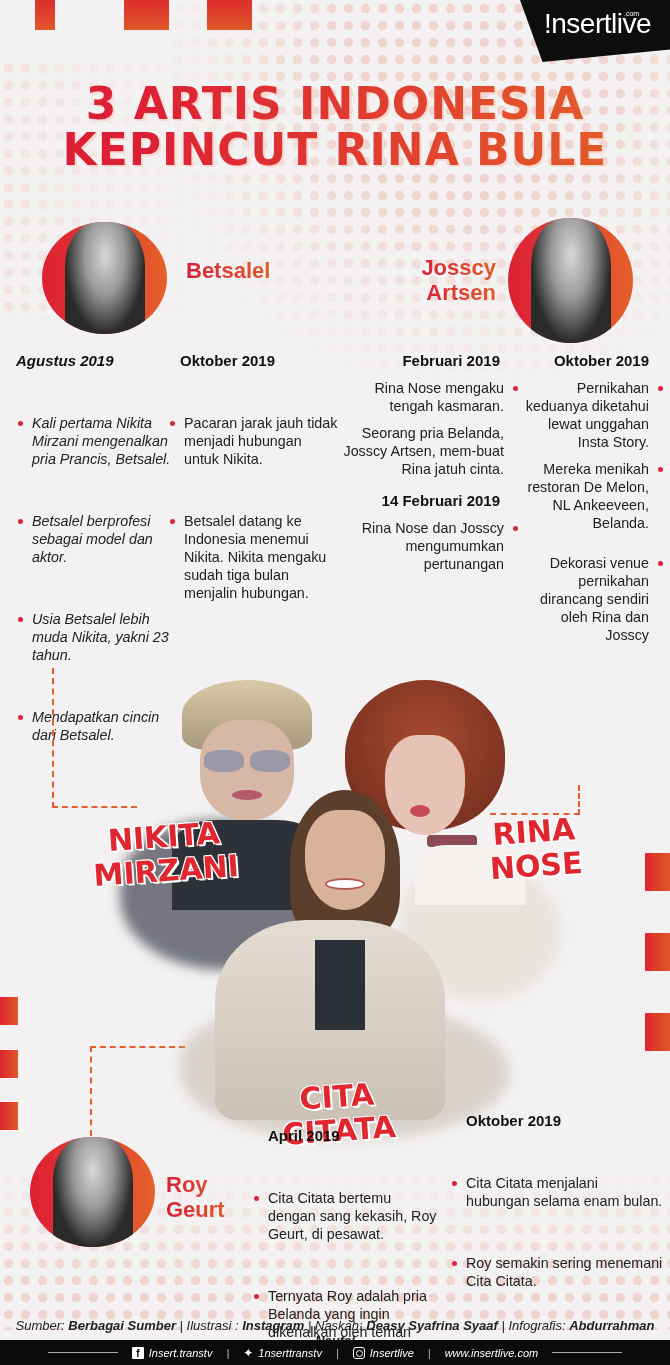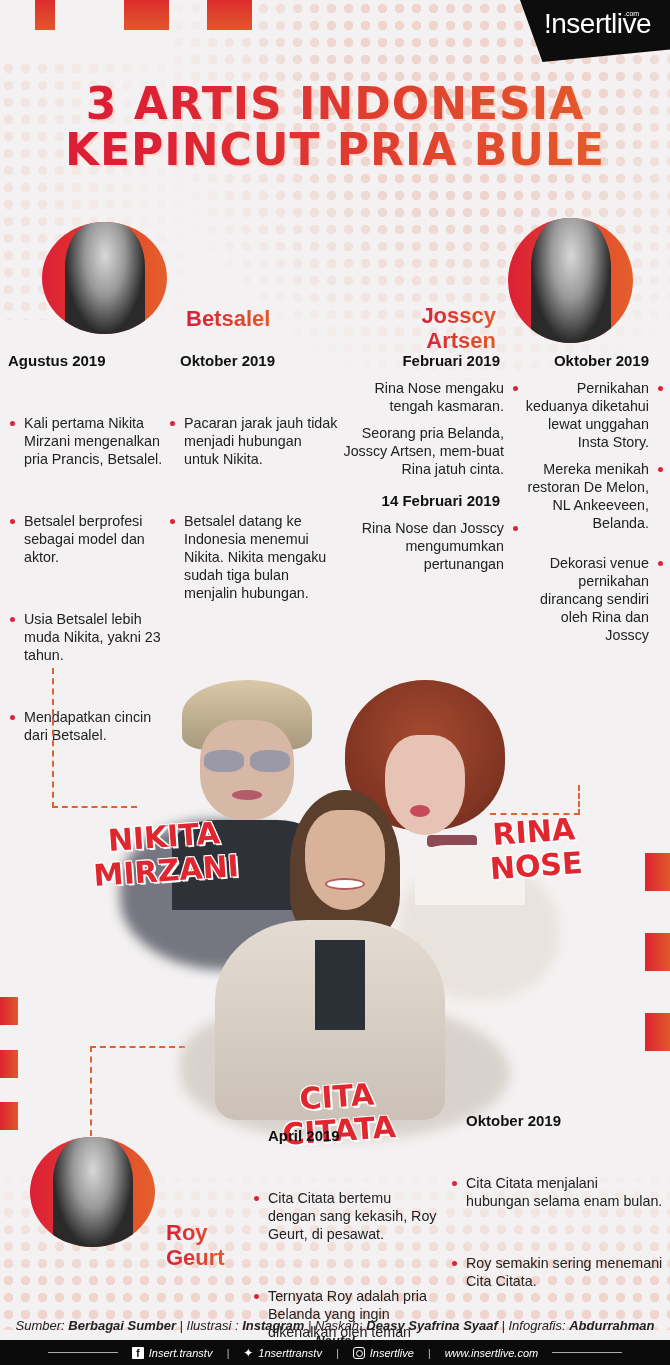--- a/index.html
+++ b/index.html
@@ -61,21 +61,21 @@
   .avatar .photo {
     position: absolute; left: 18%; top: 0; width: 64%; height: 100%;
     background: radial-gradient(ellipse at 50% 30%, #d8d8d8 0%, #999 35%, #2a2a2a 70%);
     border-radius: 40% 40% 0 0;
   }
 
   .name {
     position: absolute; font-weight: bold; font-size: 22px; line-height: 1.15;
     color: #d9253a;
     background: linear-gradient(90deg, #d71f38, #e25a2b);
-    -webkit-background-clip: text; background-clip: text; margin-top: 48px; -webkit-text-fill-color: transparent;
+    -webkit-background-clip: text; background-clip: text; -webkit-text-fill-color: transparent;
   }
 
   .col { position: absolute; font-size: 14.3px; line-height: 18px; color: #222; }
   .col h3 { font-size: 15px; font-weight: bold; margin-bottom: 9px; color: #111; }
   .col ul { list-style: none; }
   .col li { position: relative; margin-bottom: 9px; }
   .col.left li { padding-left: 16px; margin-top: 44px; }
   .col.left li::before {
     content: ""; position: absolute; left: 2px; top: 7px;
     width: 5px; height: 5px; border-radius: 50%; background: #d9253a;
@@ -142,36 +142,36 @@
 <div class="sq h" style="left:0;top:997px;width:18px;height:28px"></div>
 <div class="sq h" style="left:0;top:1050px;width:18px;height:28px"></div>
 <div class="sq h" style="left:0;top:1102px;width:18px;height:28px"></div>
 
 <div class="logo">
   <span class="logo-text">!nsertlive</span>
   <span class="logo-com">.com</span>
 </div>
 
 <h1 class="title l1">3 ARTIS INDONESIA</h1>
-<h1 class="title l2">KEPINCUT PRIA BULE</h1>
+<h1 class="title l2">KEPINCUT RINA BULE</h1>
 
 <div class="avatar" style="left:42px;top:222px;width:125px;height:112px;border-radius:50%;">
   <div class="photo"></div>
 </div>
 <div class="name" style="left:186px;top:258px;">Betsalel</div>
 
 <div class="avatar" style="left:508px;top:218px;width:125px;height:125px;">
   <div class="photo"></div>
 </div>
 <div class="name" style="left:418px;top:255px;text-align:right;width:78px;">
   <div>Josscy</div>
   <div>Artsen</div>
 </div>
 
-<div class="col left" style="left:8px;top:352px;width:160px;">
+<div class="col left" style="left:16px;top:352px;width:160px;font-style:italic;">
   <h3>Agustus 2019</h3>
   <ul>
     <li>Kali pertama Nikita Mirzani mengenalkan pria Prancis, Betsalel.</li>
     <li>Betsalel berprofesi sebagai model dan aktor.</li>
     <li>Usia Betsalel lebih muda Nikita, yakni 23 tahun.</li>
     <li>Mendapatkan cincin dari Betsalel.</li>
   </ul>
 </div>
 <div class="col left" style="left:168px;top:352px;width:170px;">
   <h3 style="padding-left:12px">Oktober 2019</h3>

